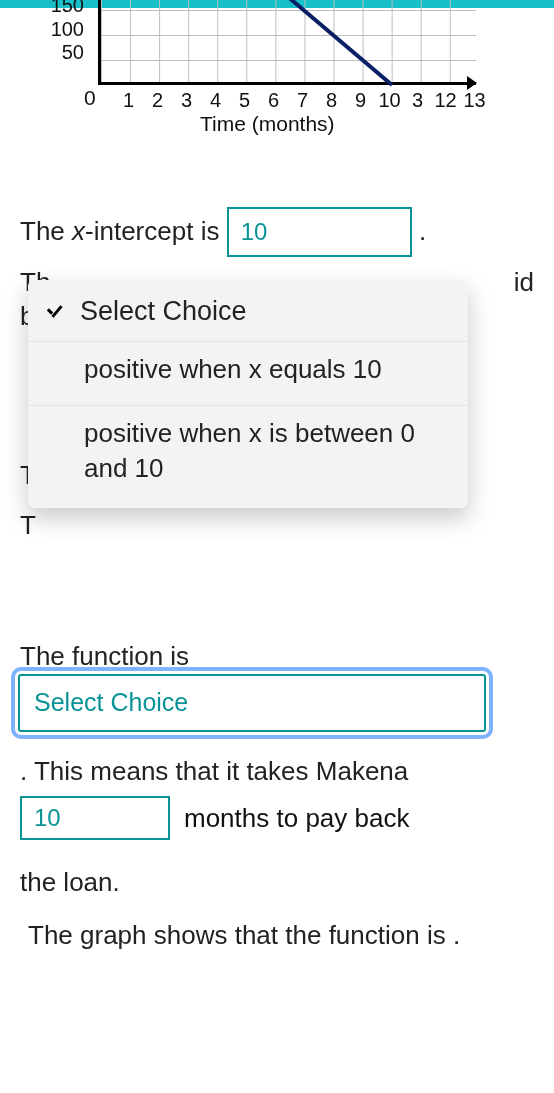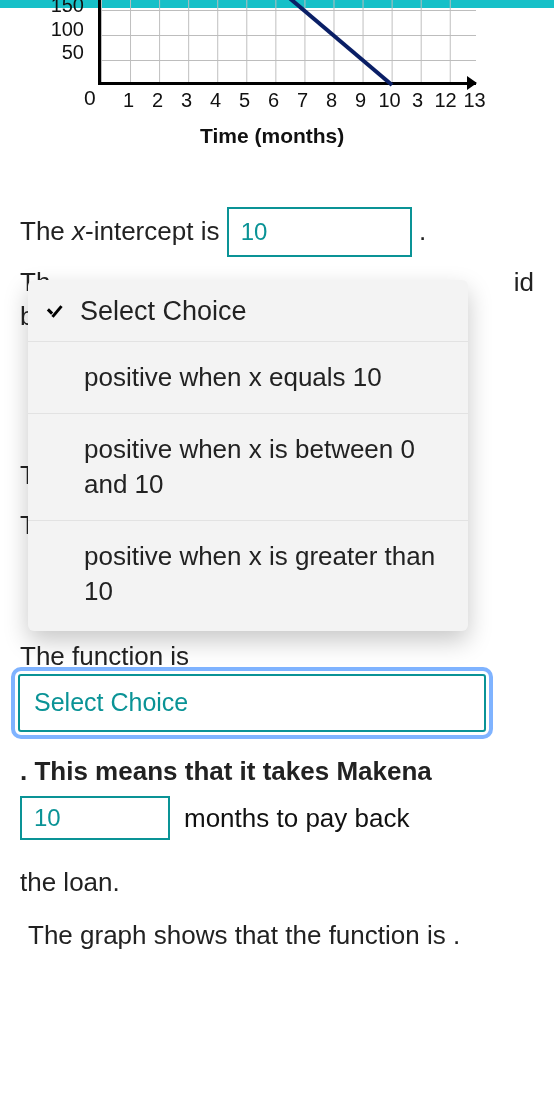--- a/index.html
+++ b/index.html
@@ -70,41 +70,41 @@
   .xticks span { display: inline-block; text-align: center; width: 29px; }
   .xticks .narrow { width: 27px; }
   .zero {
     position: absolute;
     top: 86px;
     left: 74px;
     font-size: 21px;
   }
   .xlabel {
     position: absolute;
-    top: 124px;
+    top: 112px;
     left: 190px;
     font-size: 21px;
-    font-weight: bold;
+    font-weight: normal;
   }
 
   .body-text {
     position: absolute;
     left: 20px;
     right: 20px;
     font-size: 26px;
     line-height: 1.4;
     color: #222;
   }
   .line1 { top: 207px; }
   .obscured1 { top: 264px; }
   .obscured2 { top: 298px; }
   .line-t1 { top: 457px; }
   .line-t2 { top: 507px; }
   .line-fn { top: 638px; }
-  .line-means { top: 753px; font-weight: bold; }
+  .line-means { top: 753px; }
   .line-months { top: 856px; position: absolute; left: 20px; right: 20px; font-size: 26px; margin-top: 8px; }
   .line-graph { top: 917px; margin-left: 8px; }
 
   .italic-x { font-style: italic; }
 
   .input-box {
     display: inline-block;
     border: 2px solid #0a9396;
     padding: 6px 12px;
     color: #0a9396;
@@ -171,21 +171,21 @@
     content: "";
     position: absolute;
     left: 6px;
     top: 9px;
     width: 14px;
     height: 3px;
     background: #000;
     transform: rotate(-50deg);
   }
   .dd-option {
-    padding: 18px 20px 18px 56px;
+    padding: 10px 20px 18px 56px;
     font-size: 26px;
     color: #222;
     border-top: 1px solid #e2e2e2;
     line-height: 1.35;
   }
 
   .months-row {
     position: absolute;
     left: 20px;
     top: 796px;
@@ -268,14 +268,13 @@
   <span>.</span>
 </div>
 
 <div class="dropdown">
   <div class="dd-header">
     <span class="check"></span>
     <span>Select Choice</span>
   </div>
   <div class="dd-option">positive when x equals 10</div>
   <div class="dd-option">positive when x is between 0 and 10</div>
-  <div class="dd-option">positive when x is greater than 10</div>
 </div>
 
 </body></html>

